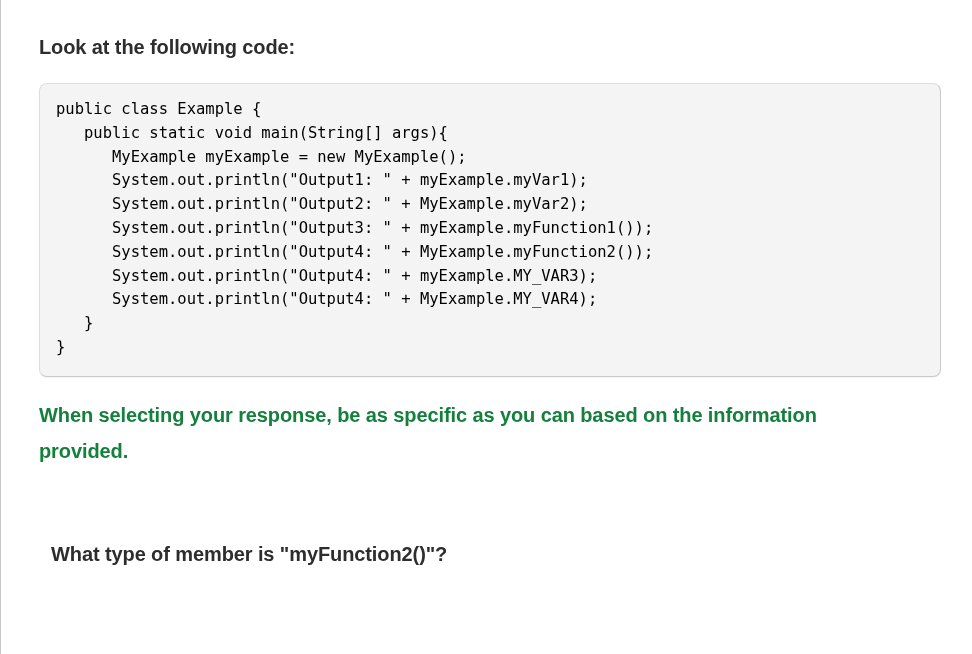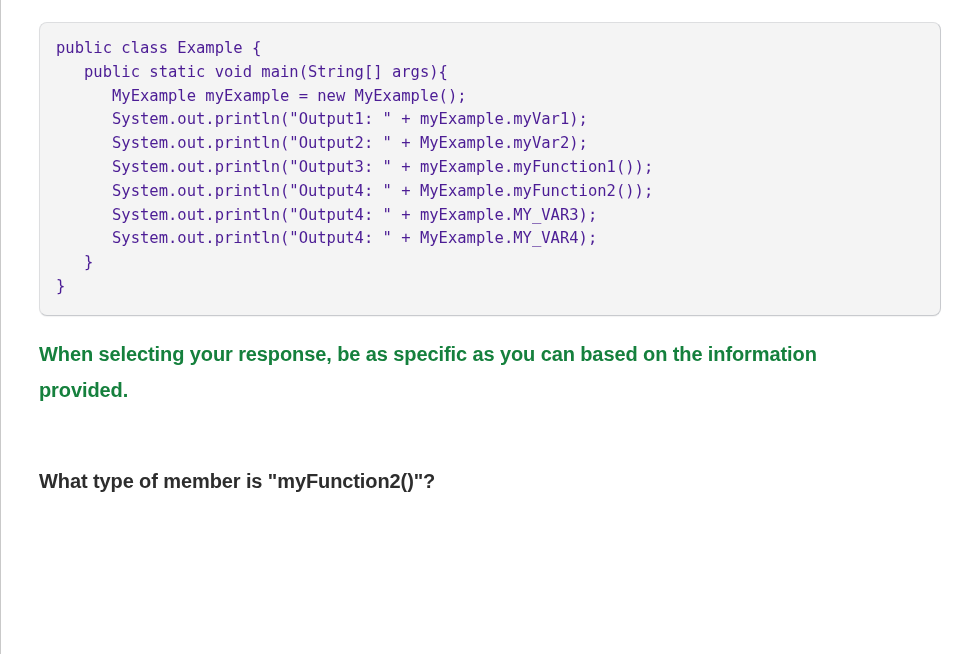--- a/index.html
+++ b/index.html
@@ -52,21 +52,21 @@
     border-radius: 8px;
     padding: 14px 16px 16px 16px;
     box-shadow: 0 1px 1px rgba(0,0,0,0.05);
   }
 
   .code-block pre {
     margin: 0;
     font-family: "DejaVu Sans Mono", "Liberation Mono", monospace;
     font-size: 15.5px;
     line-height: 23.8px;
-    color: #4c1d95;
+    color: #000000;
     white-space: pre;
     tab-size: 4;
   }
 
   .body-paragraph {
     font-size: 20px;
     font-weight: bold;
     color: #15803d;
     line-height: 36px;
     margin: 0;
@@ -77,30 +77,31 @@
 
   .spacer-line {
     height: 58px;
   }
 
   .question-heading {
     font-size: 20px;
     font-weight: bold;
     color: #2d2d2d;
     line-height: 30px;
-    margin: 0;
+    margin: 12px;
     letter-spacing: -0.1px;
   }
 </style>
 </head>
 <body>
 
 <div id="page">
   <div class="content">
 
+    <h2 class="prompt-heading">Look at the following code:</h2>
 
     <div class="code-block">
       <pre>public class Example {
    public static void main(String[] args){
       MyExample myExample = new MyExample();
       System.out.println("Output1: " + myExample.myVar1);
       System.out.println("Output2: " + MyExample.myVar2);
       System.out.println("Output3: " + myExample.myFunction1());
       System.out.println("Output4: " + MyExample.myFunction2());
       System.out.println("Output4: " + myExample.MY_VAR3);

